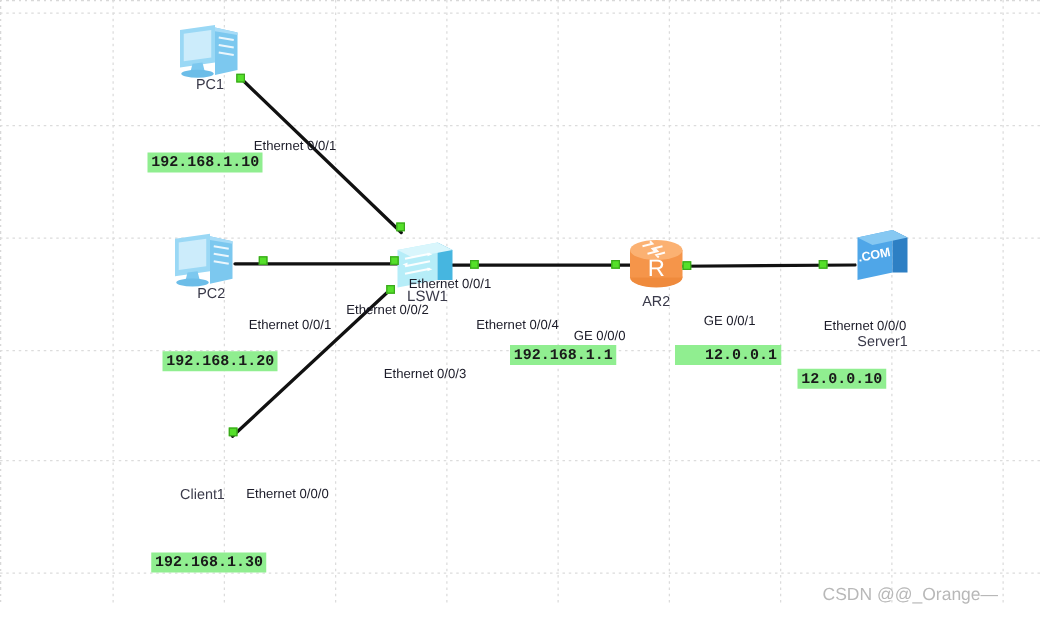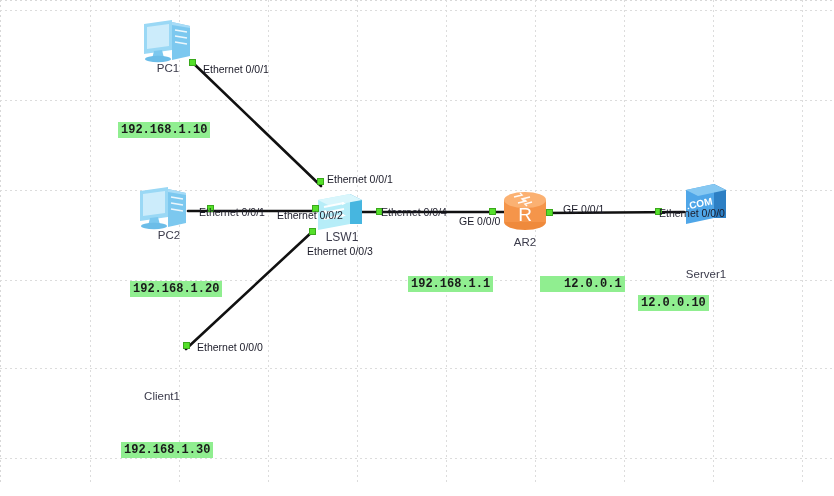--- a/index.html
+++ b/index.html
@@ -56,20 +56,21 @@
     white-space: nowrap;
     letter-spacing: 0px;
     margin-top: 40px;
   }
   .if-label {
     position: absolute;
     font-family: "Liberation Sans", sans-serif;
     font-size: 10.5px;
     color: #1b1b28;
     white-space: nowrap;
+    margin-top: 48px;
   }
   .dot {
     position: absolute;
     width: 7px;
     height: 7px;
     background: #55e02a;
     border: 1px solid #3aa81c;
     box-sizing: border-box;
   }
   .watermark {
@@ -168,21 +169,21 @@
       <path d="M36 4 L48 10 L48 34 L36 34 Z" fill="#46b6e0"></path>
       <path d="M4 10 L36 4 L48 10 L16 16 Z" fill="#d9f6fc"></path>
       <path d="M10 17 L30 13 M10 23 L30 19 M10 29 L30 25" stroke="#ffffff" stroke-width="1.8" opacity="0.95"></path>
       <path d="M28 12 L32 13.4 L28 15 Z M12 20 L8 21.5 L12 23 Z M28 24 L32 25.4 L28 27 Z" fill="#ffffff" opacity="0.95"></path>
     </svg>
   </div>
   <div class="node-label" style="left:311px; top:230px; width:62px; font-size:12px;">LSW1</div>
   <div class="dot" style="left:317px; top:178px;"></div>
   <div class="if-label" style="left:327px; top:173px;">Ethernet 0/0/1</div>
   <div class="dot" style="left:312px; top:205px;"></div>
-  <div class="if-label" style="left:277px; top:209px;">Ethernet 0/0/2</div>
+  <div class="if-label" style="left:277px; top:194px;">Ethernet 0/0/2</div>
   <div class="dot" style="left:309px; top:228px;"></div>
   <div class="if-label" style="left:307px; top:245px;">Ethernet 0/0/3</div>
   <div class="dot" style="left:376px; top:208px;"></div>
   <div class="if-label" style="left:381px; top:206px;">Ethernet 0/0/4</div>
   <div class="ip-label" style="left:408px; top:236px;">192.168.1.1</div>
 
   <div class="node" style="left:500px; top:188px;">
     <svg class="rt-icon" viewBox="0 0 50 46" xmlns="http://www.w3.org/2000/svg">
       <ellipse cx="25" cy="34" rx="21" ry="8" fill="#ef8a3c"></ellipse>
       <rect x="4" y="12" width="42" height="22" fill="#f5954a"></rect>
@@ -204,14 +205,15 @@
       <path d="M34 6 L46 12 L46 40 L34 40 Z" fill="#2d7fc4"></path>
       <path d="M6 12 L34 6 L46 12 L18 18 Z" fill="#86c8f2"></path>
       <text x="20" y="29" font-family="Liberation Sans, sans-serif" font-size="10" font-weight="bold" fill="#ffffff" text-anchor="middle" transform="rotate(-11 20 29)">.COM</text>
     </svg>
   </div>
   <div class="node-label" style="left:666px; top:232px; width:80px;margin-top:36px;">Server1</div>
   <div class="ip-label" style="left:638px; top:255px;">12.0.0.10</div>
   <div class="dot" style="left:655px; top:208px;"></div>
   <div class="if-label" style="left:659px; top:207px;">Ethernet 0/0/0</div>
 
+  <div class="watermark" style="left:658px; top:467px;">CSDN @@_Orange—</div>
 
 </div>
 
 </body></html>

